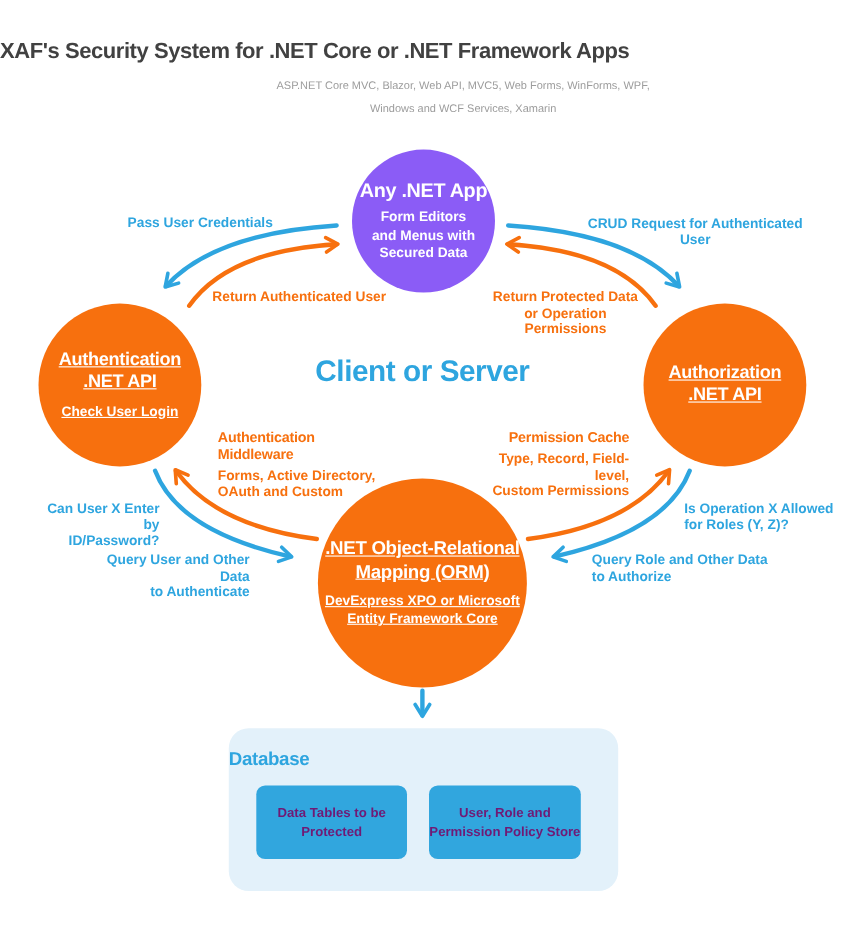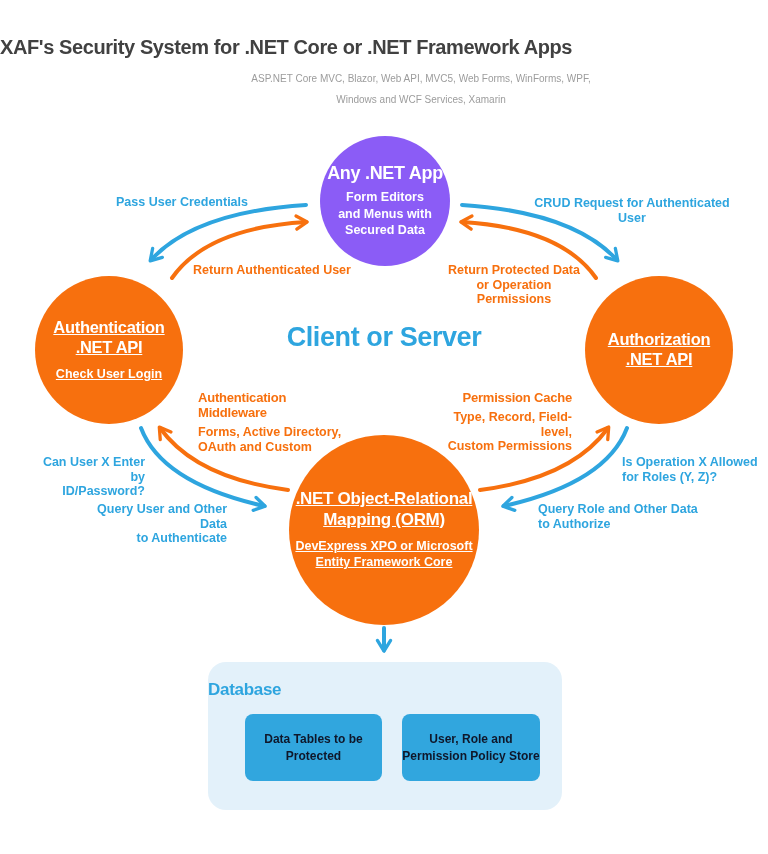--- a/index.html
+++ b/index.html
@@ -81,23 +81,23 @@
     position: absolute; left: 208px; top: 662px; width: 354px; height: 148px;
     background: #E3F1FA; border-radius: 18px;
   }
   .db-title {
     position: absolute; top: 18px; left: 0; width: 100%;
     font-size: 17px; font-weight: bold;
     color: #2EA5DF; letter-spacing: -0.3px;
   }
   .db-box {
     position: absolute; top: 52px; height: 67px; border-radius: 8px;
-    background: #31A6DE; color: #0f172a;
+    background: #31A6DE; color: #701a75;
     display: flex; align-items: center; justify-content: center;
-    text-align: center; font-size: 12px; font-weight: 600; line-height: 1.35; margin-left: 12px;
+    text-align: center; font-size: 12px; font-weight: 600; line-height: 1.35;
   }
   .db-box-1 { left: 25px;  width: 137px; }
   .db-box-2 { left: 182px; width: 138px; }
 
   
   .arrows { position: absolute; left: 0; top: 0; width: 768px; height: 854px; pointer-events: none; }
 </style>
 </head>
 <body>
 

